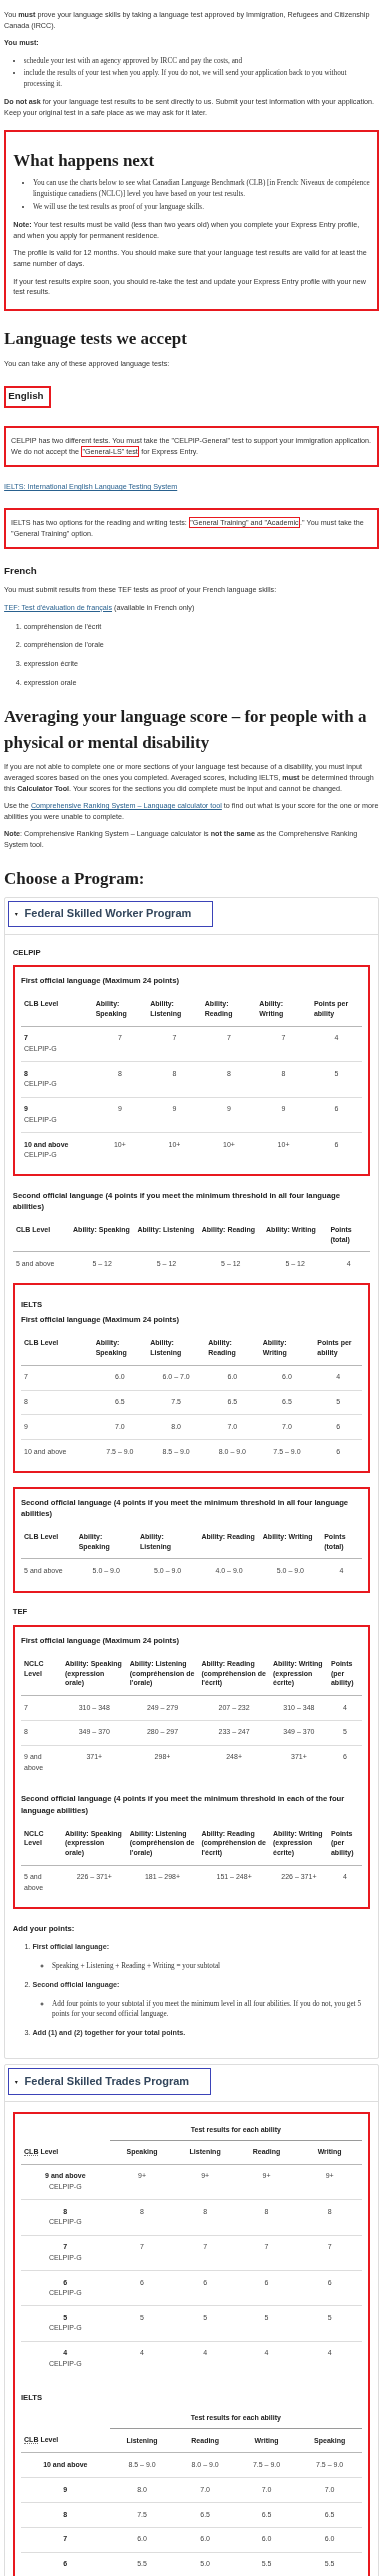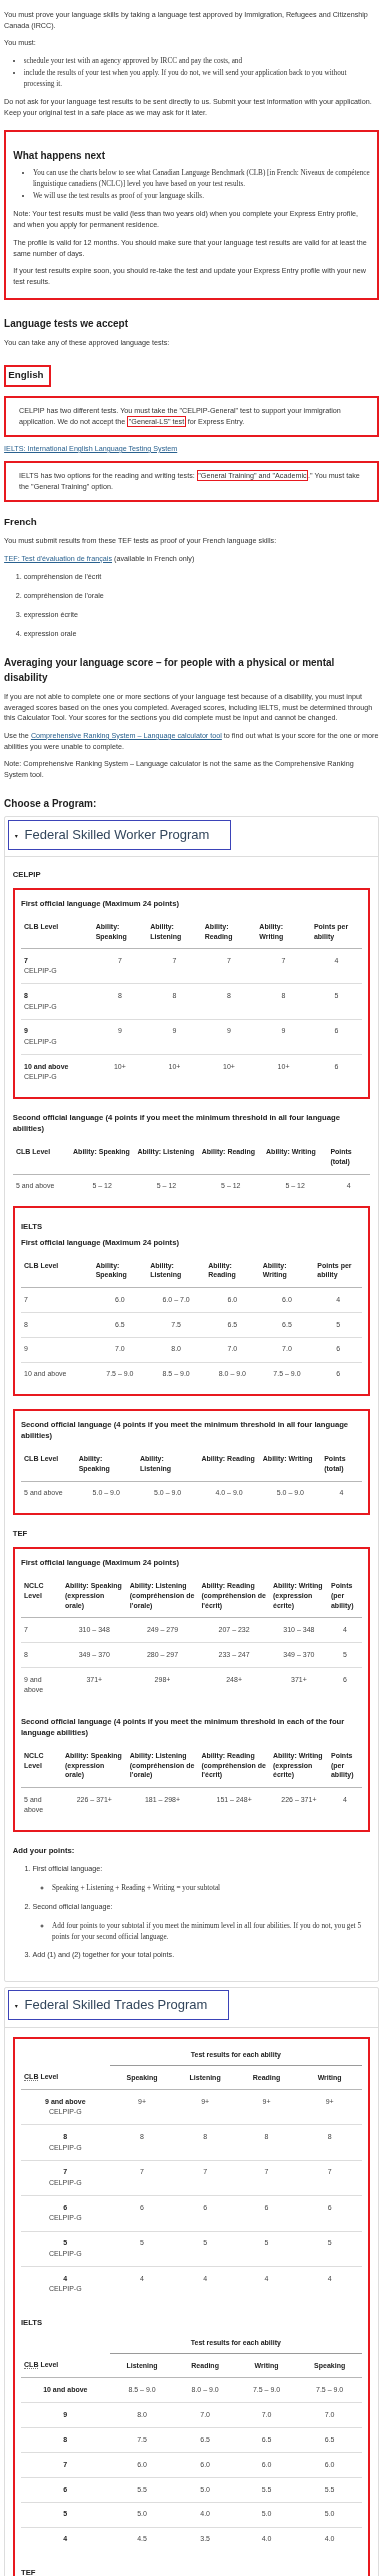--- a/index.html
+++ b/index.html
@@ -1,40 +1,40 @@
 <!DOCTYPE html>
 <html style="font-size:8.2px"><head>
 <meta charset="utf-8">
 <style>
   html,body{margin:0;padding:0;background:#fff;}
   body{font-family:"Liberation Sans",sans-serif;color:#333;font-size:7.2px;line-height:1.5;}
   .wrap{width:383px;margin:0 auto;box-sizing:border-box;padding:3.1px 4.1px 36px 4.1px;}
   h1{font-size:14px;line-height:1.25;font-weight:bold;color:#1f1f1f;margin:5.2px 0 0;padding-bottom:6.2px;border-bottom:0.5px solid #9e262c;}
-  h2{font-size:10px;font-weight:bold;color:#1f1f1f;margin:15.5px 0 5.2px;}
+  h2{font-size:17px;font-weight:bold;color:#1f1f1f;margin:15.5px 0 5.2px;font-family:Liberation Serif, serif;}
   h3{font-size:9.8px;font-weight:bold;color:#1f1f1f;margin:12.4px 0 4.1px;}
   p{margin:6.7px 0;}
   ul.disc{margin:5.2px 0 7.2px;padding-left:19.6px;}
   ul.disc li{margin:2.1px 0;font-family:Liberation Serif, serif;}
   ol.num{margin:5.2px 0 7.2px;padding-left:19.6px;}
   ol.num li{margin:8px 0;}
-  .b{font-weight:normal;}
+  .b{font-weight:bold;}
   a.lnk{color:#29618f;text-decoration:underline;cursor:pointer;}
   
   .ann-red-sec{border:2.1px solid #e8191f;padding:0 7.2px 4.1px;margin:11.3px 0;}
   .ann-red-h3{display:inline-block;border:2.1px solid #e8191f;padding:0 5.2px 2.1px 2.1px;margin:10.3px 0 3.1px;}
   .ann-red-h3 h3{margin:1px 0 0;}
-  .ann-red-p{border:2.1px solid #e8191f;padding:1px 13px;margin:6px 0;}
+  .ann-red-p{border:2.1px solid #e8191f;padding:1px 5px;margin:15px 0;}
   .hl-inline{border:1.5px solid #e8191f;padding:0 0.5px;}
   .ann-blue{display:inline-block;border:1.5px solid #3b43b8;padding:3.6px 20.6px 4.6px 4.6px;margin:-4.1px 0 0 -4.6px;}
   .box{border:2.1px solid #e8191f;padding:4.1px 6.2px 7.2px;margin:7.2px 0 13.4px;}
   
   .panel{border:0.5px solid #ddd;border-radius:2.1px;margin:4.1px 0 5.2px;background:#fff;}
   .panel-header{padding:6.7px 7.7px;border-bottom:0.5px solid #ddd;cursor:pointer;}
   .tri{font-size:5.2px;color:#222;margin-right:5.7px;vertical-align:1px;}
-  .panel-title{font-size:13px;font-weight:normal;color:#33465c;}
+  .panel-title{font-size:11px;font-weight:bold;color:#33465c;}
   .panel-body{padding:2.1px 7.7px 11.3px;}
   .lbl{font-weight:bold;font-size:7.7px;margin:9.3px 0 3.1px;color:#222;}
   .tbl-heading{font-weight:bold;font-size:7.7px;margin:4.1px 0 6.2px;color:#222;line-height:1.45;}
   
   table.tbl{width:100%;border-collapse:collapse;font-size:7px;color:#444;}
   .tbl th,.tbl td{padding:6.7px 3.1px;vertical-align:top;text-align:center;}
   .tbl thead tr.cols th{font-weight:bold;color:#222;border-bottom:1px solid #b7b7b7;line-height:1.4;}
   .tbl thead td.lead-empty{border-bottom:none;}
   .tbl thead th.span-head{font-weight:bold;color:#222;border-bottom:0.5px solid #9a9a9a;padding-bottom:4.6px;}
   .tbl tbody tr + tr{border-top:0.5px solid #ddd;}

